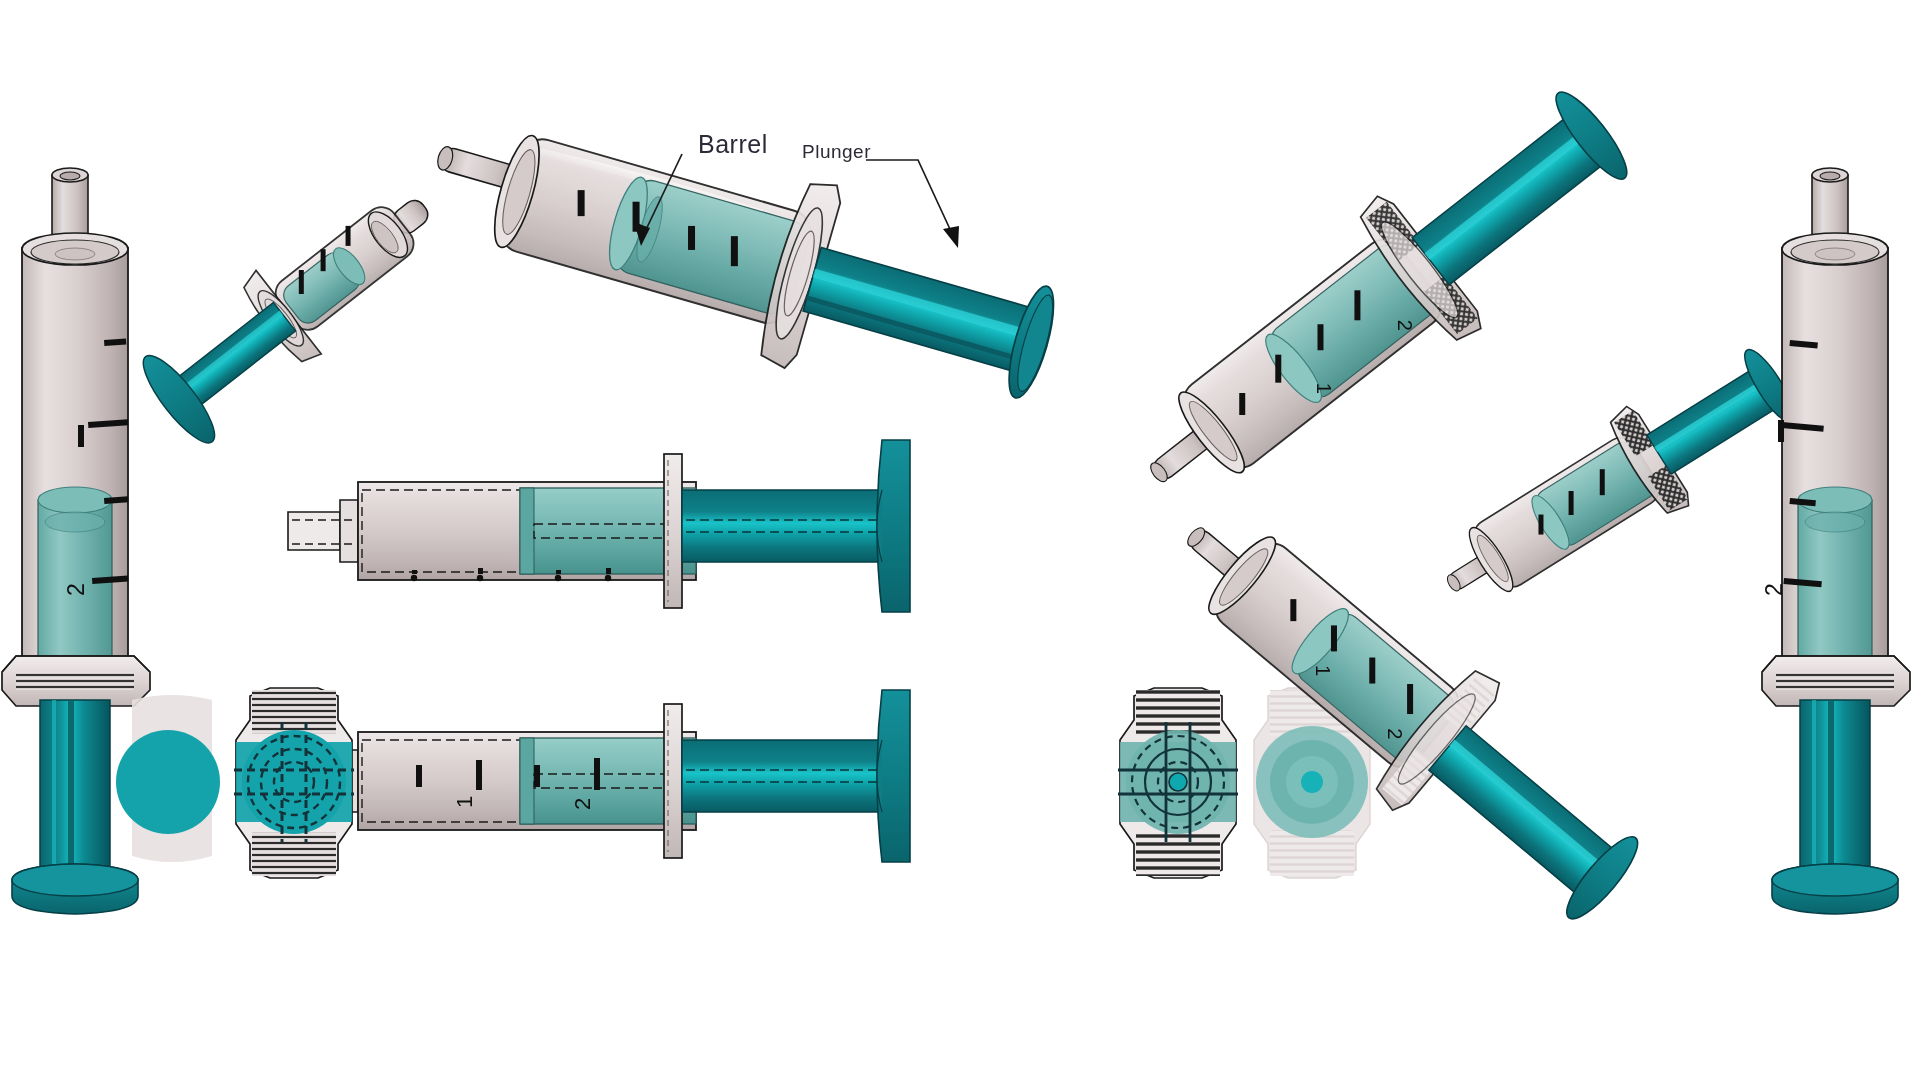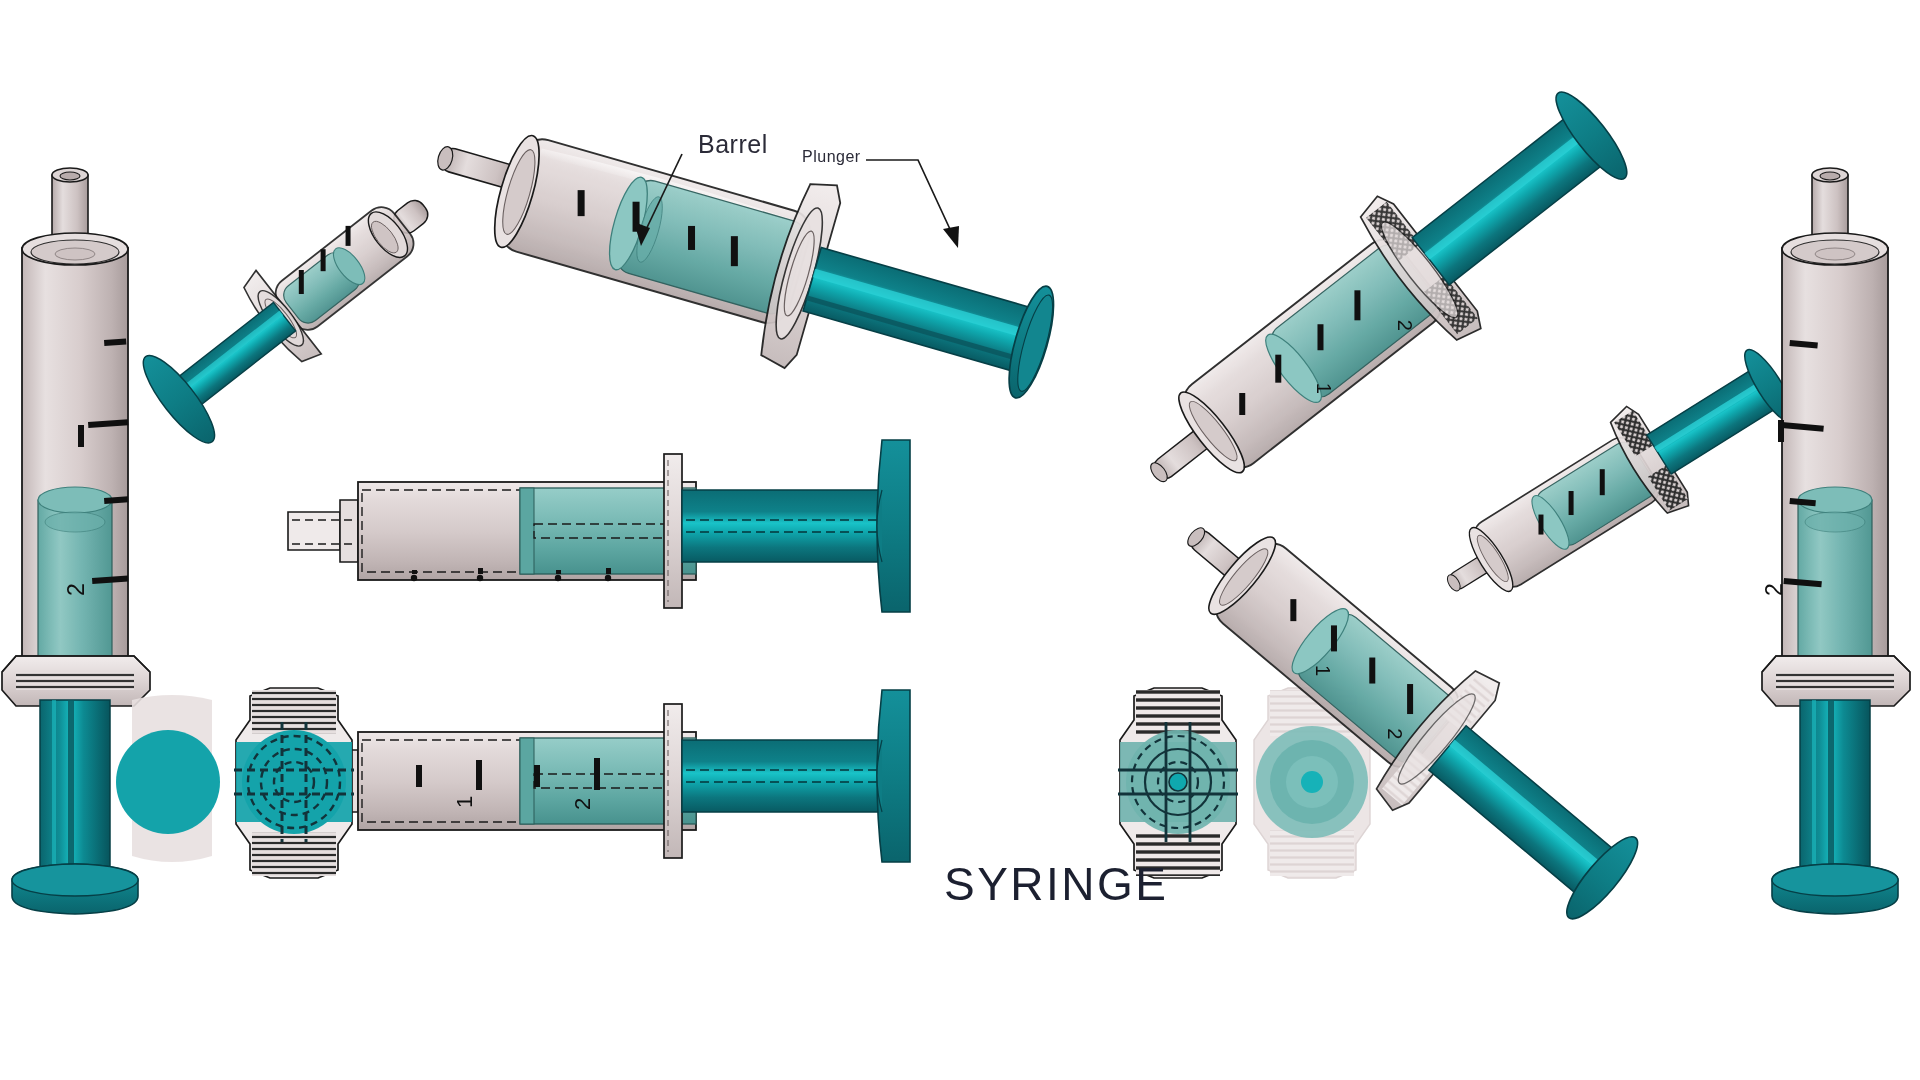--- a/index.html
+++ b/index.html
@@ -12,21 +12,21 @@
 
   .lbl {
     position:absolute;
     font-family:"Liberation Sans", sans-serif;
     color:#2b2b38;
     white-space:nowrap;
     letter-spacing:0.5px;
     margin-left:12px;
   }
   #lbl-barrel  { left:686px; top:130px; font-size:25px; }
-  #lbl-plunger { left:790px; top:148px; font-size:16px;text-align:right; }
+  #lbl-plunger { left:790px; top:141px; font-size:19px;text-align:right; }
   #title-syringe {
     position:absolute; left:944px; top:857px;
     font-size:46px; font-weight:300; letter-spacing:2.5px;
     color:#1c2030; font-family:"Liberation Sans", sans-serif;
     white-space:nowrap;
   }
 </style>
 </head>
 <body>
 
@@ -512,15 +512,14 @@
       <path d="M641 246 L634 222 L650 228 Z" fill="#111111"></path>
     </g>
     <g>
       <path d="M866 160 L918 160 L955 240" fill="none" stroke="#1a1a1a" stroke-width="1.7"></path>
       <path d="M958 248 L943 229 L959 226 Z" fill="#111111"></path>
     </g>
   </svg>
 
   <div class="lbl" id="lbl-barrel">Barrel</div>
   <div class="lbl" id="lbl-plunger">Plunger</div>
-  <div id="title-syringe">SYRINGE</div>
 
 </div>
 
 </body></html>

